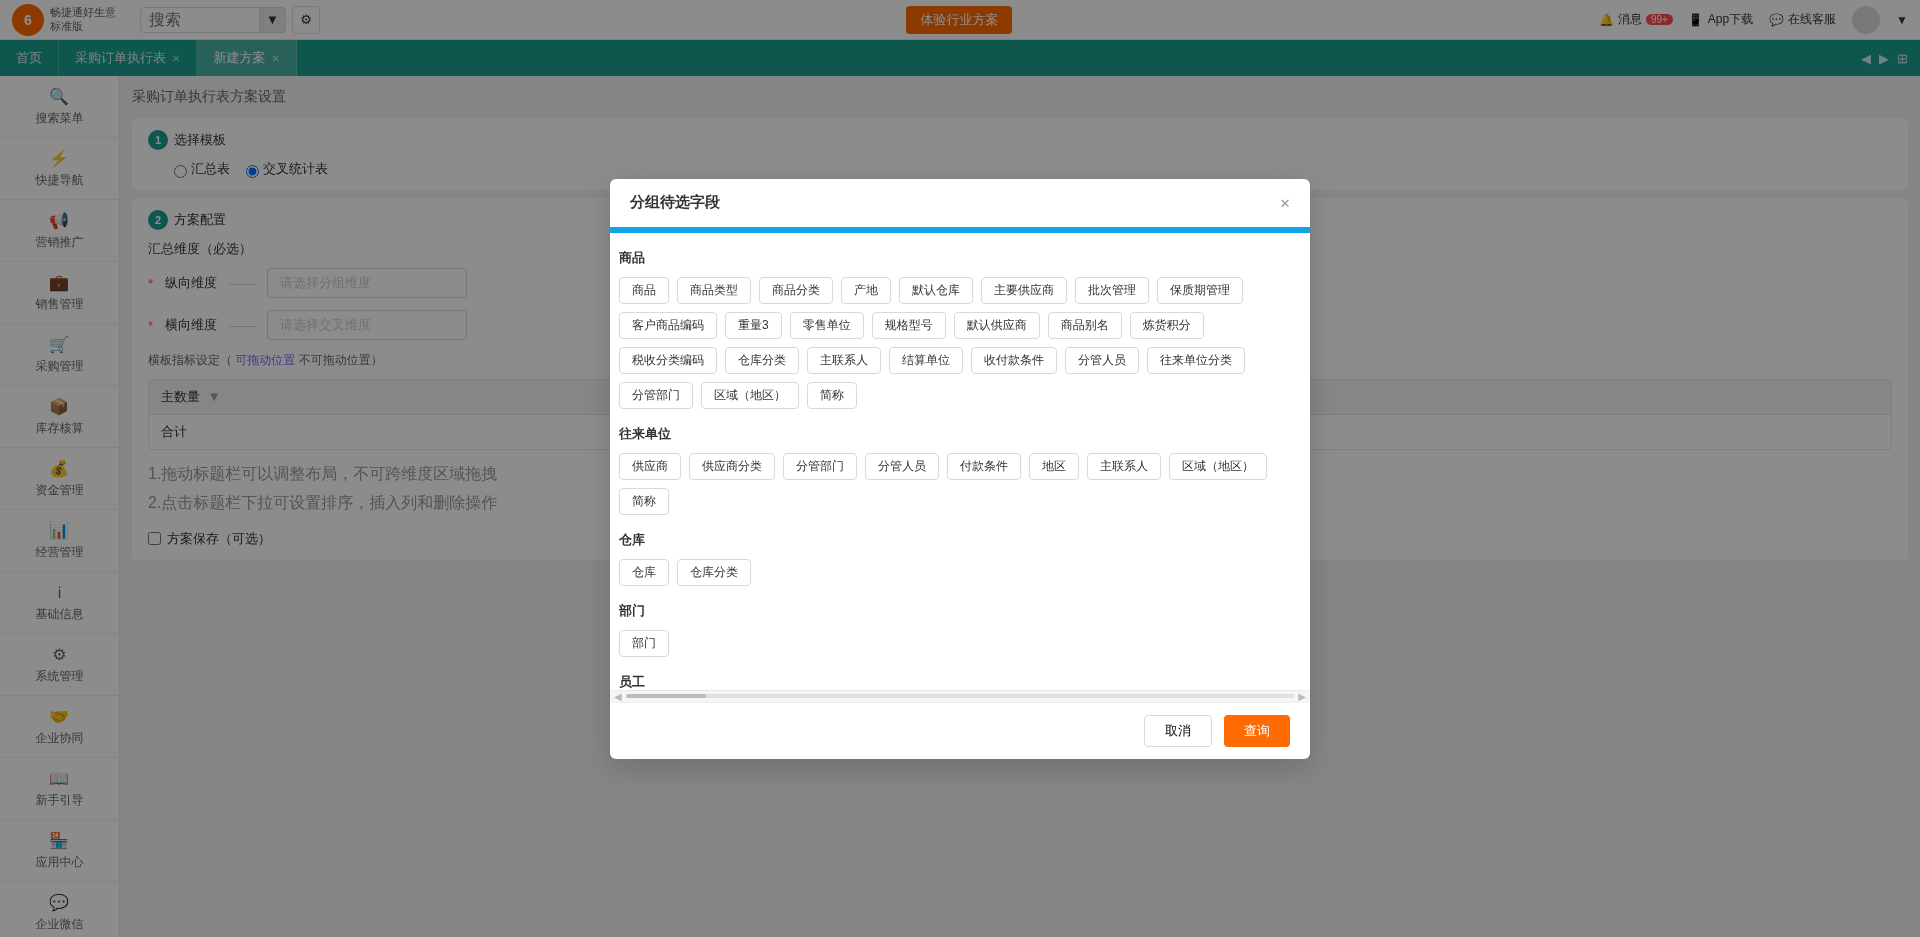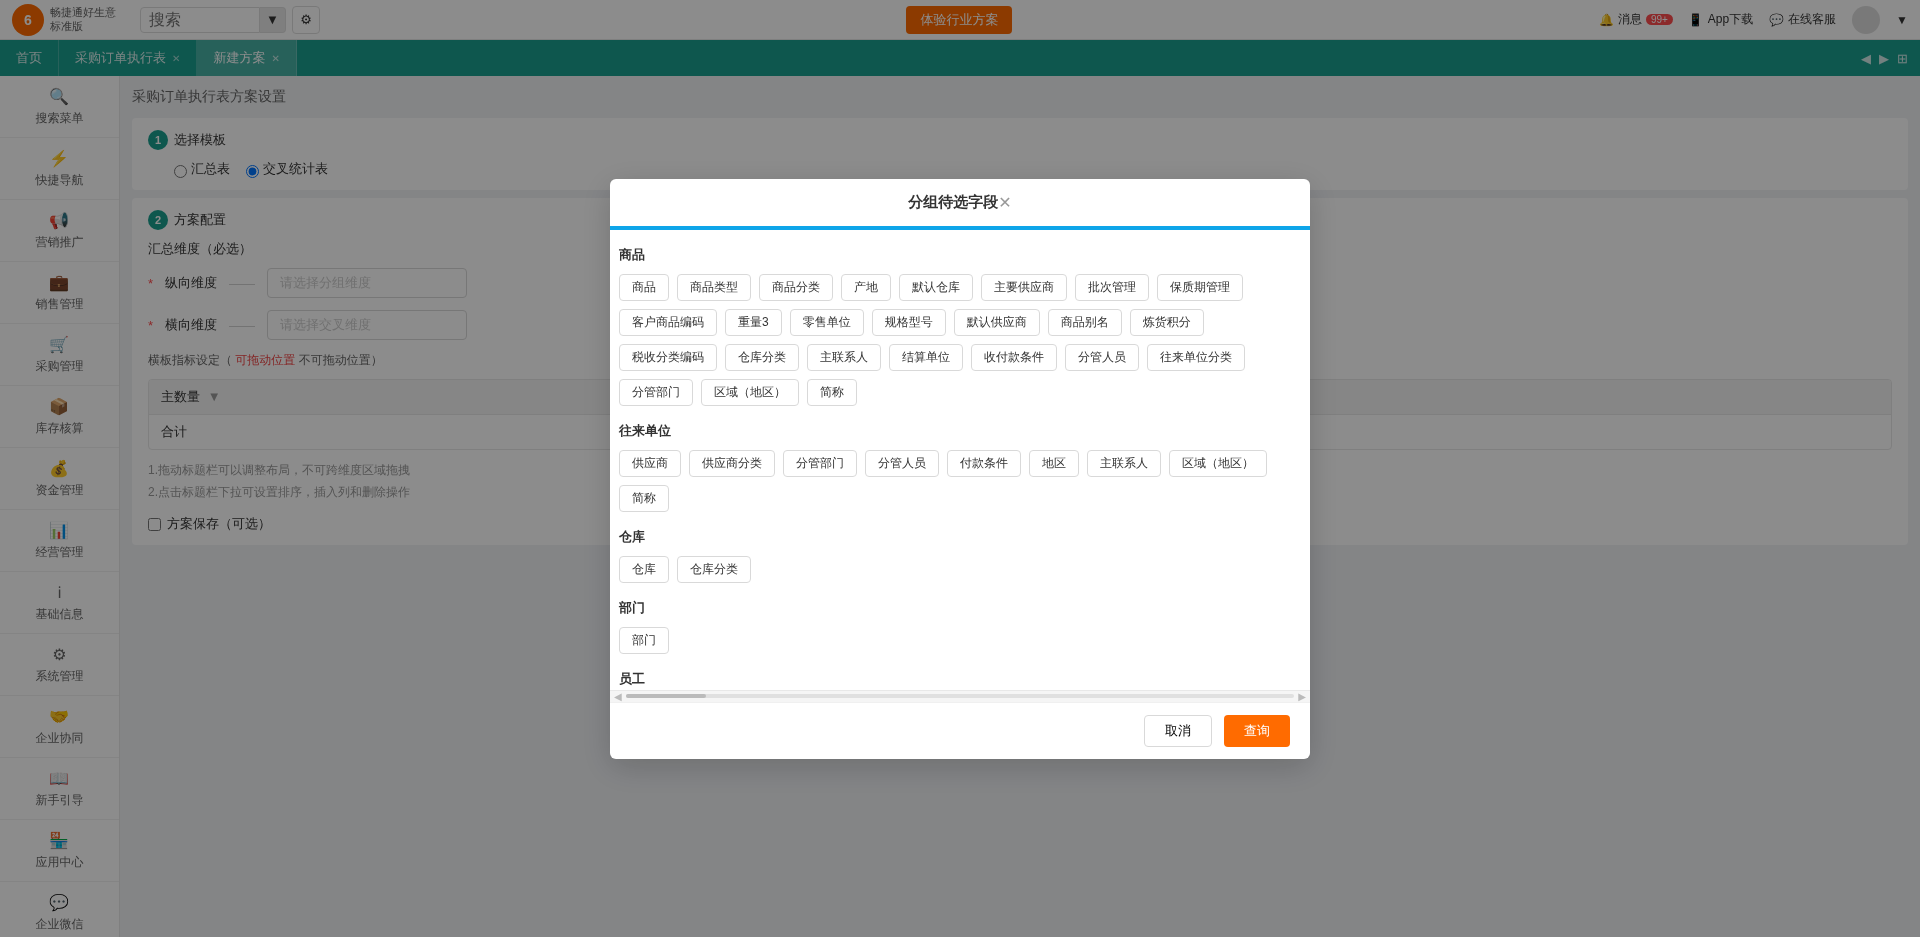--- a/index.html
+++ b/index.html
@@ -218,24 +218,25 @@
       border-radius: 6px;
       width: 700px;
       max-height: 580px;
       display: flex;
       flex-direction: column;
       box-shadow: 0 8px 32px rgba(0,0,0,0.18);
     }
     .dialog-header {
       display: flex;
       align-items: center;
-      justify-content: center;
+      justify-content: space-between;
       padding: 14px 20px;
-      border-bottom: 4px solid #0ea5e9;
+      border-bottom: 6px solid #0ea5e9;
       flex-shrink: 0;
+      font-family: Liberation Mono, monospace;
     }
     .dialog-title {
       font-size: 15px;
       font-weight: bold;
       color: #333;
     }
     .dialog-close {
       cursor: pointer;
       color: #999;
       font-size: 16px;
@@ -380,21 +381,21 @@
     }
     .table-cell:last-child { border-right: none; }
     .table-row {
       display: flex;
       border-bottom: 1px solid #e8e8e8;
     }
     .table-row:last-child { border-bottom: none; }
 
     
     .notes-text {
-      font-size: 12px;
+      font-size: 16px;
       color: #999;
       line-height: 1.8;
     }
   </style>
 </head>
 <body>
 
 <div class="top-header">
   <div class="logo-area">
     <div class="logo-icon">
@@ -548,21 +549,21 @@
     </div>
     <div style="display:flex;align-items:center;gap:12px;margin-bottom:12px;">
       <span style="color:#ff4d4f;">*</span>
       <span>横向维度</span>
       <span style="color:#ccc;">——</span>
       <div style="border:1px solid #d9d9d9;border-radius:4px;padding:5px 12px;width:200px;color:#ccc;cursor:pointer;">请选择交叉维度</div>
     </div>
 
     <div style="margin-bottom:10px;font-size:12px;color:#666;">
       <span>横板指标设定（</span>
-      <span style="color:#ef4444;">可拖动位置</span>
+      <span style="color:#8b5cf6;">可拖动位置</span>
       <span>不可拖动位置）</span>
     </div>
 
     <div class="table-section">
       <div class="table-header-row">
         <div class="table-cell">
           <span>主数量</span>
           <span style="margin-left:4px;color:#999;">▼</span>
         </div>
         <div class="table-cell">金额</div>

